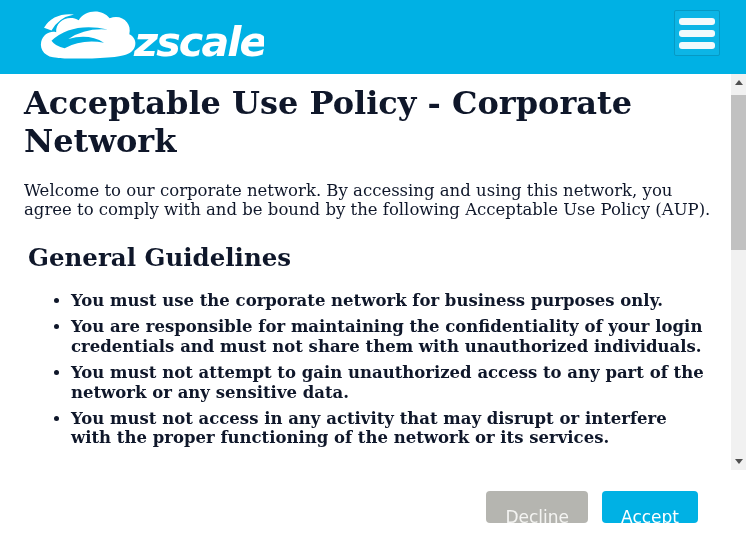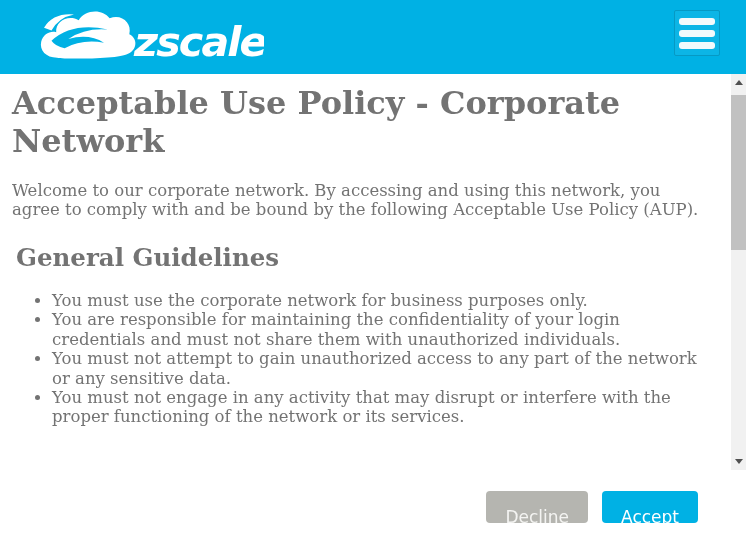--- a/index.html
+++ b/index.html
@@ -57,43 +57,43 @@
     left: 0;
     width: 746px;
     height: 396px;
     background: #ffffff;
     overflow: hidden;
   }
   .doc {
     position: absolute;
     top: 0; left: 0;
     width: 731px;
-    padding: 6px 20px 0 12px;
-    color: #737373;
+    padding: 6px 20px 0 24px;
+    color: #0f172a;
     font-family: "DejaVu Serif", serif;
     font-size: 16.5px;
     line-height: 1.18;
   }
   .doc h1 {
     font-size: 32px;
     font-weight: bold;
     line-height: 1.2;
     margin: 4px 0 20px 0;
   }
   .doc p { margin: 12px 0 18px 0; }
   .doc h2 {
     font-size: 24.5px;
     font-weight: bold;
     margin: 24px 0 18px 4px;
   }
   .doc ul {
     margin: 16px 0 10px 0;
     padding-left: 40px;
   }
-  .doc li { margin: 0; }
+  .doc li { margin: 7px; font-weight: bold; }
 
   
   .scrollbar {
     position: absolute;
     top: 0; right: 0;
     width: 15px;
     height: 396px;
     background: #f1f1f1;
   }
   .sb-btn {
@@ -188,21 +188,21 @@
 
   <div class="policy-frame">
     <div class="doc">
       <h1>Acceptable Use Policy - Corporate Network</h1>
       <p>Welcome to our corporate network. By accessing and using this network, you agree to comply with and be bound by the following Acceptable Use Policy (AUP).</p>
       <h2>General Guidelines</h2>
       <ul>
         <li>You must use the corporate network for business purposes only.</li>
         <li>You are responsible for maintaining the confidentiality of your login credentials and must not share them with unauthorized individuals.</li>
         <li>You must not attempt to gain unauthorized access to any part of the network or any sensitive data.</li>
-        <li>You must not engage in any activity that may disrupt or interfere with the proper functioning of the network or its services.</li>
+        <li>You must not access in any activity that may disrupt or interfere with the proper functioning of the network or its services.</li>
       </ul>
     </div>
 
     <div class="scrollbar">
       <div class="sb-btn up">
         <span class="tri-up"></span>
       </div>
       <div class="sb-thumb"></div>
       <div class="sb-btn down">
         <span class="tri-down"></span>

